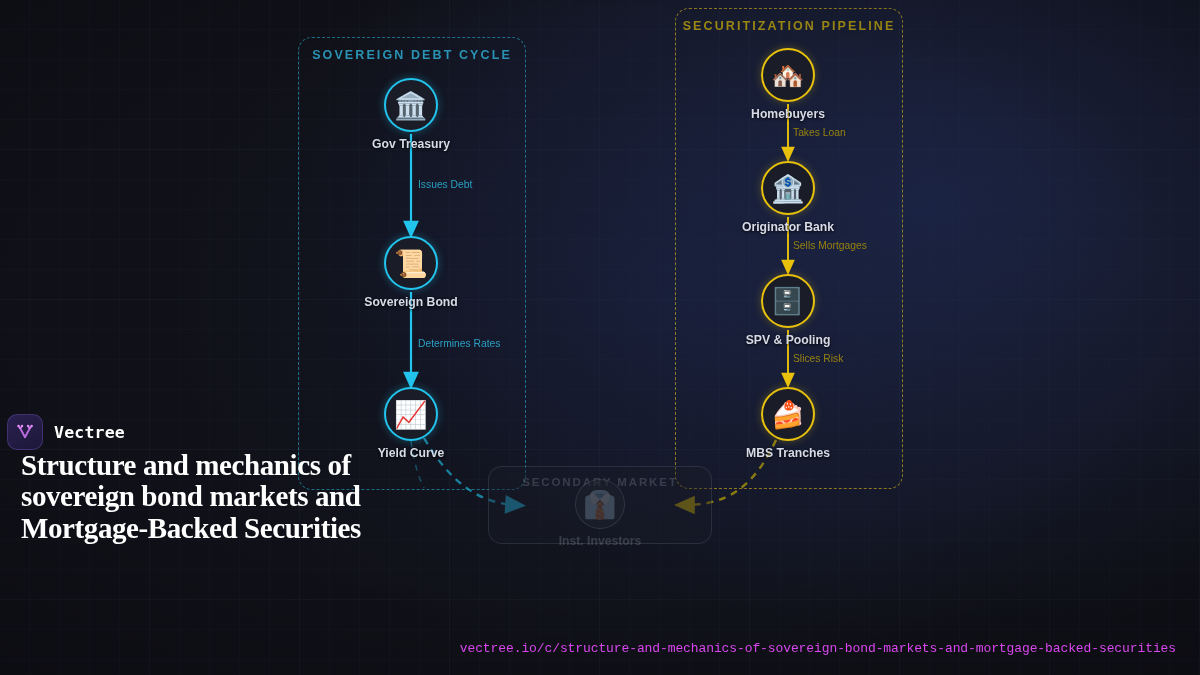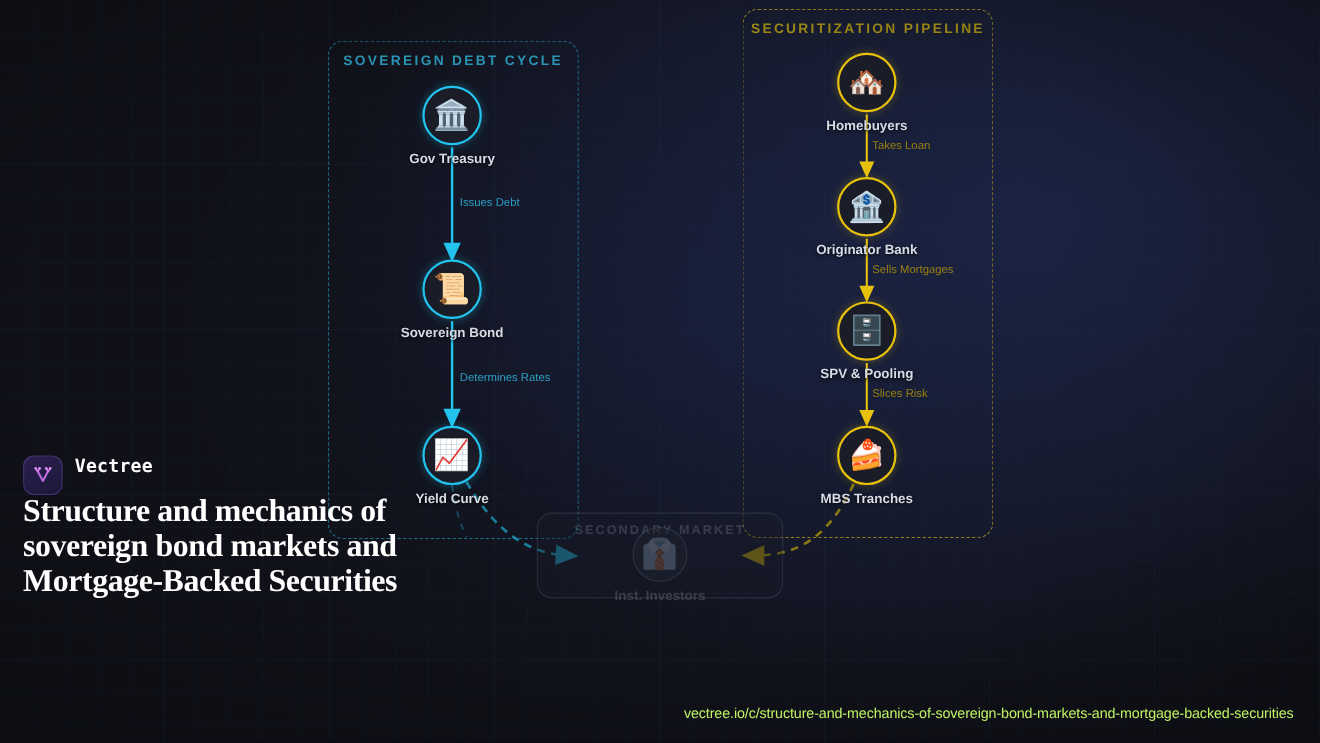--- a/index.html
+++ b/index.html
@@ -139,23 +139,24 @@
     white-space: nowrap;
     font-size: 10.3px;
     font-weight: 400;
   }
   .edge-label.cyan { color: #2c9fc4; }
   .edge-label.gold { color: #96800f; }
 
   
   #brand-row {
     position: absolute;
-    left: 21px;
+    left: 7px;
     top: 414px;
     display: flex;
+    align-items: center;
     gap: 11px;
   }
   #brand-mark {
     width: 34px; height: 34px;
     border-radius: 10px;
     background: linear-gradient(150deg, #2b2050 0%, #1c1838 100%);
     border: 1px solid rgba(150,110,230,0.28);
     display: flex; align-items: center; justify-content: center;
   }
   #brand-name {
@@ -174,23 +175,23 @@
     font-size: 29px;
     line-height: 1.08;
     font-weight: 700;
     color: #ffffff;
     letter-spacing: -0.4px;
   }
   #footer-url {
     position: absolute;
     right: 24px;
     bottom: 19px;
-    font-family: Liberation Sans, sans-serif;
+    font-family: Liberation Mono, monospace;
     font-size: 13px;
-    color: #bef264;
+    color: #d946ef;
     letter-spacing: -0.1px;
   }
 </style>
 </head>
 <body>
 
 <div id="stage">
 
   <div id="grid-fine"></div>
   <div id="grid-coarse"></div>

